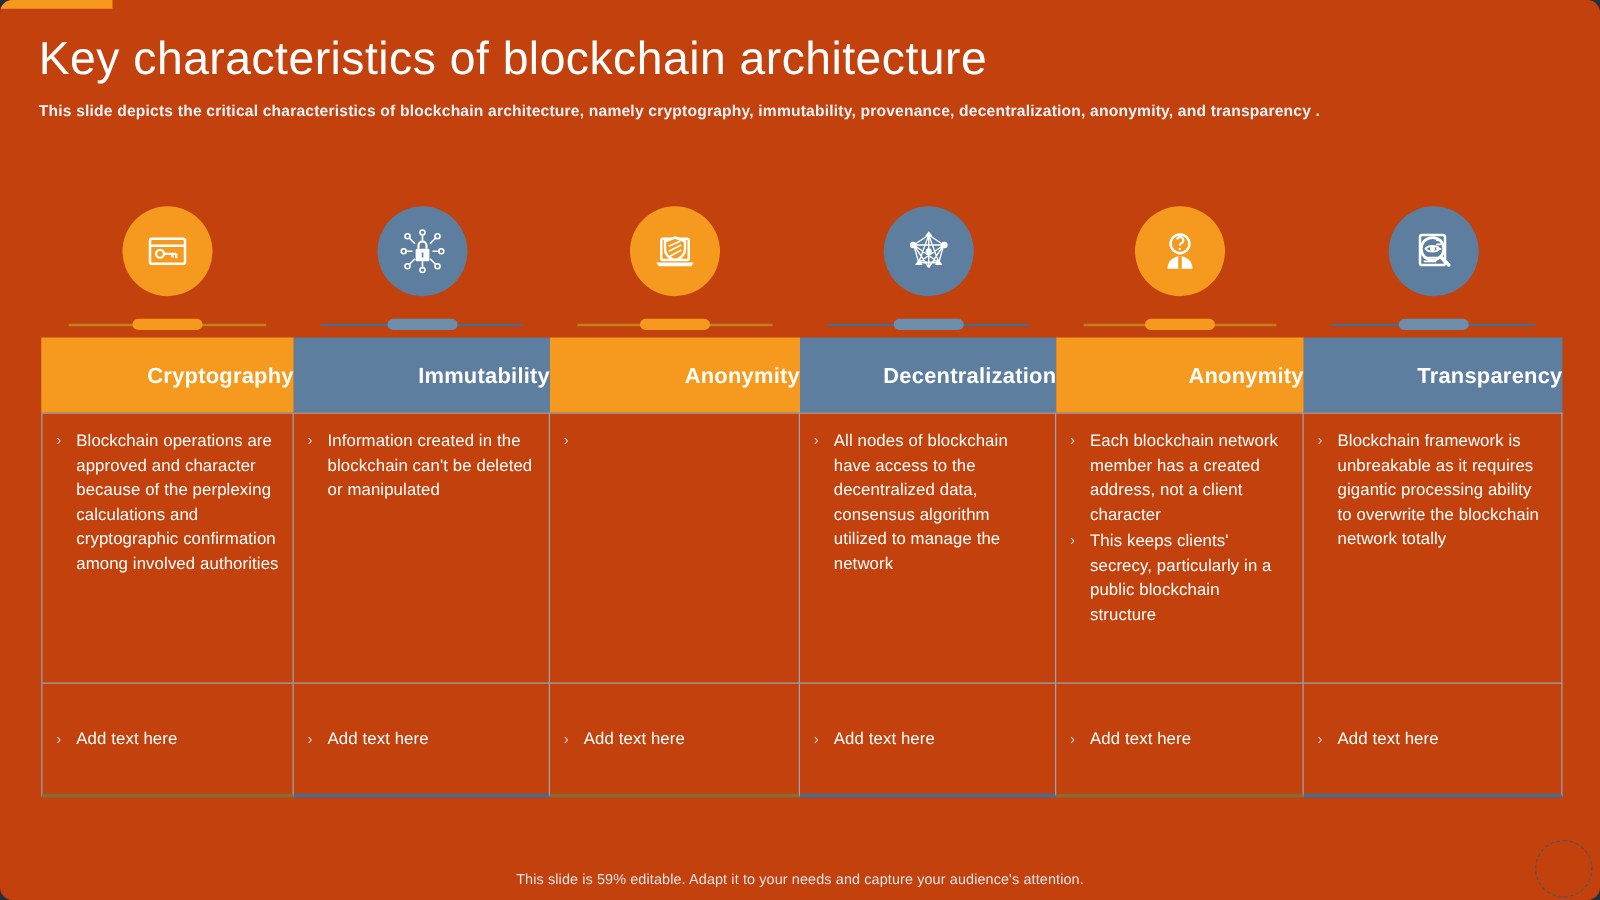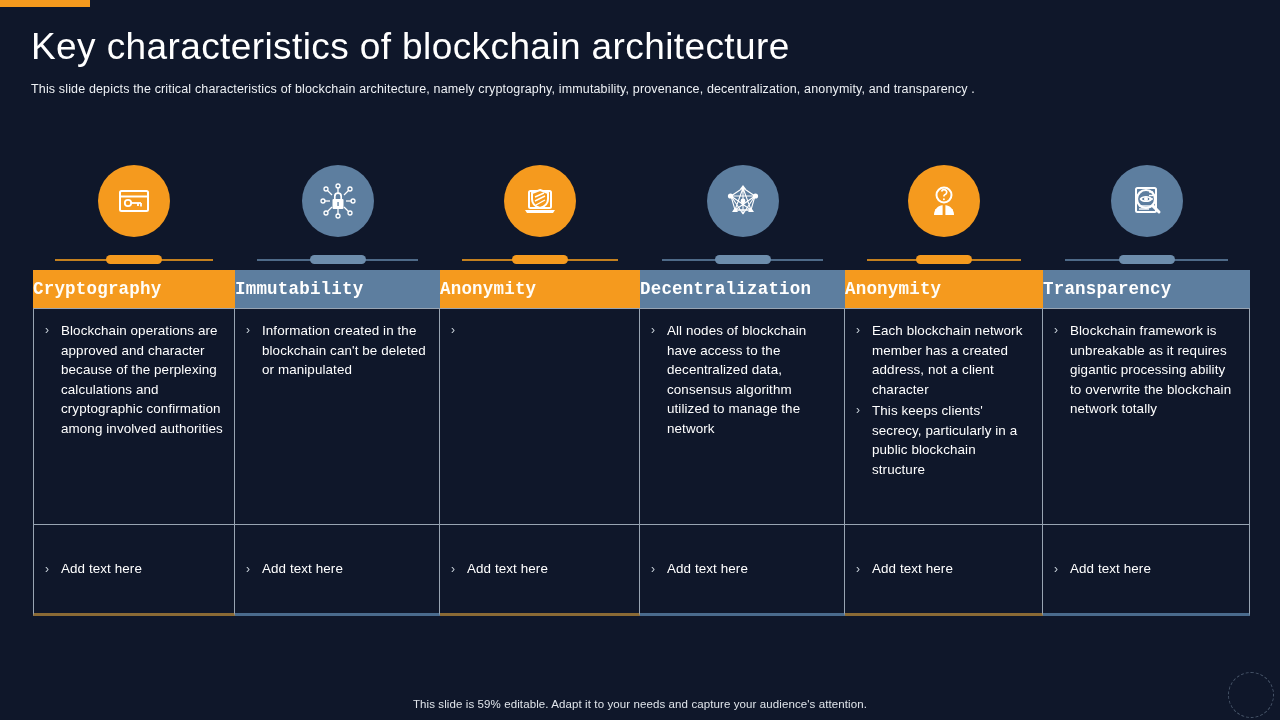--- a/index.html
+++ b/index.html
@@ -4,23 +4,24 @@
 <style>
   html, body {
     margin: 0;
     padding: 0;
     background: #252f3c;
   }
   .slide {
     position: relative;
     width: 1280px;
     height: 720px;
-    background: #0f172a;
+    background: #c2410c;
     overflow: hidden;
     font-family: "Liberation Sans", sans-serif;
+    border-radius: 10px;
   }
 
   
   .accent-bar {
     position: absolute;
     left: 0;
     top: 0;
     width: 90px;
     height: 7px;
     background: #f59a1e;
@@ -38,20 +39,21 @@
     white-space: nowrap;
   }
   .subtitle {
     position: absolute;
     left: 31px;
     top: 82px;
     font-size: 12.5px;
     color: #eef1f5;
     letter-spacing: 0.15px;
     white-space: nowrap;
+    font-weight: bold;
   }
 
   
   .cols {
     position: absolute;
     left: 33px;
     top: 158px;
     width: 1217px;
     display: flex;
   }
@@ -107,25 +109,24 @@
     height: 9px;
     border-radius: 5px;
   }
   .connector.orange .line { background: #c3801f; }
   .connector.orange .pill { background: #f59a1e; }
   .connector.blue .line { background: #4e6a88; }
   .connector.blue .pill { background: #6d8dac; }
 
   
   .head {
-    height: 38px;
+    height: 60px;
     display: flex;
     align-items: center;
-    justify-content: flex-start;
-    font-family: Liberation Mono, monospace;
+    justify-content: flex-end;
   }
   .head.orange { background: #f59a1e; }
   .head.blue   { background: #5d7e9f; }
   .head-label {
     font-size: 17.5px;
     font-weight: bold;
     color: #ffffff;
     letter-spacing: 0.2px;
     white-space: nowrap;
   }

